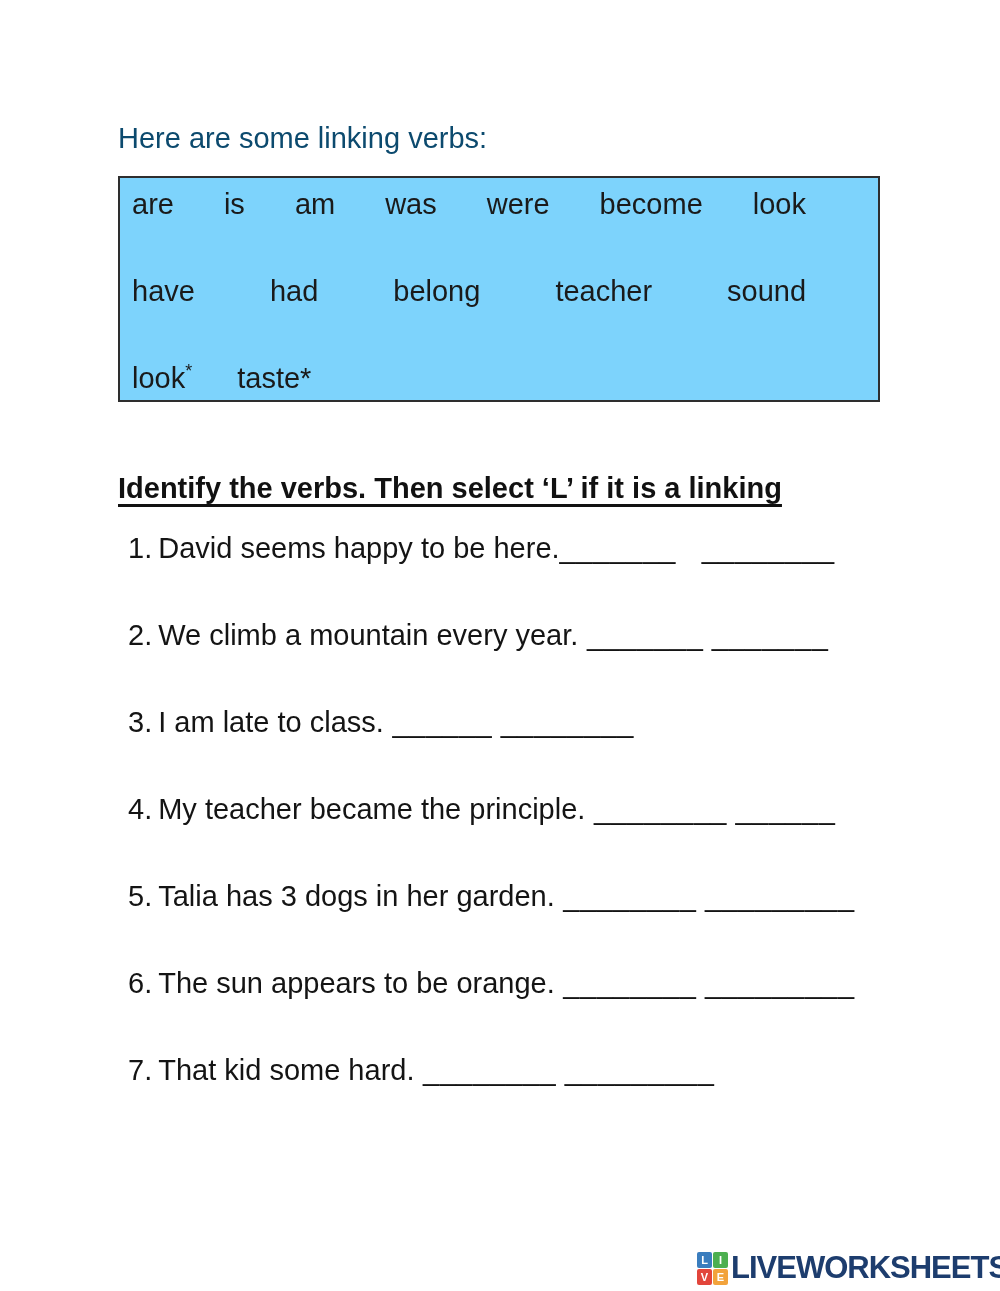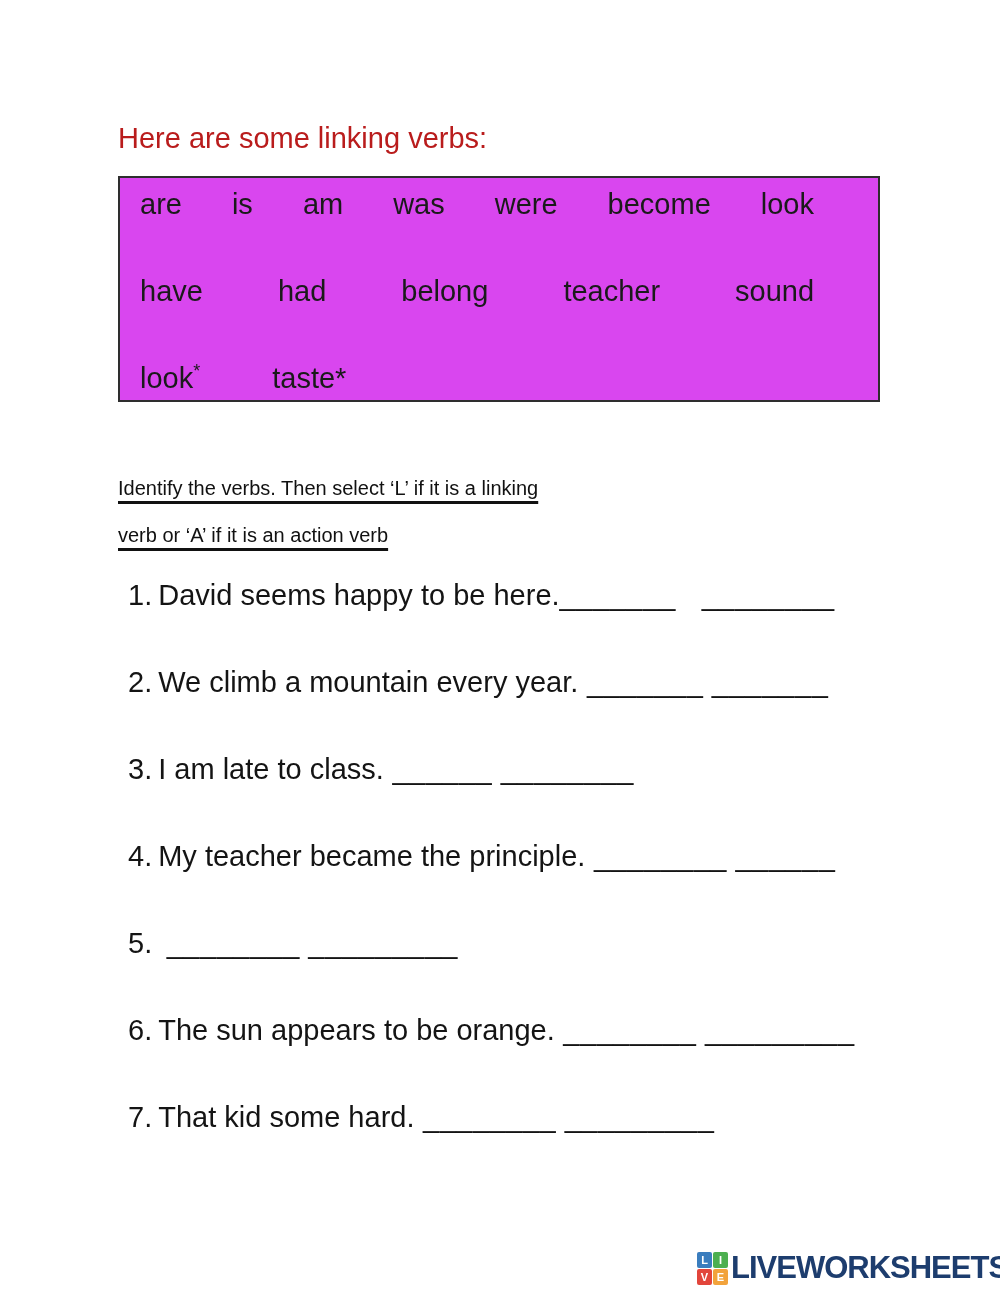--- a/index.html
+++ b/index.html
@@ -15,47 +15,47 @@
   .content {
     position: absolute;
     left: 118px;
     top: 120px;
     width: 762px;
   }
   .intro {
     font-size: 29px;
     font-weight: 400;
     line-height: 36px;
-    color: #b91c1c;
+    color: #0c4a6e;
   }
   .verb-box {
     margin-top: 20px;
     border: 2px solid #2e2e2e;
-    padding: 10px 12px 6px 20px;
-    background: #d946ef;
+    padding: 10px 12px 6px 12px;
+    background: #7dd3fc;
   }
   .verb-row {
     display: flex;
     align-items: baseline;
     font-size: 29px;
     line-height: 32px;
     color: #1a1a1a;
   }
   .verb-row.r1 { gap: 50px; margin-bottom: 55px; }
   .verb-row.r2 { gap: 75px; margin-bottom: 55px; }
-  .verb-row.r3 { gap: 72px; }
+  .verb-row.r3 { gap: 45px; }
   .verb-row sup {
     font-size: 0.62em;
     vertical-align: super;
     line-height: 0;
   }
   .instructions {
     margin-top: 63px;
-    font-size: 20px;
-    font-weight: 400;
+    font-size: 29px;
+    font-weight: 700;
     line-height: 47px;
     color: #111111;
   }
   .instructions .ins-line {
     display: inline-block;
     text-decoration: underline;
     text-decoration-thickness: 2.5px;
     text-underline-offset: 6px;
   }
   .questions {
@@ -129,38 +129,37 @@
       <span>sound</span>
     </div>
     <div class="verb-row r3">
       <span><span>look</span><sup>*</sup></span>
       <span>taste*</span>
     </div>
   </div>
 
   <div class="instructions">
     <span class="ins-line">Identify the verbs. Then select ‘L’ if it is a linking</span><br>
-    <span class="ins-line">verb or ‘A’ if it is an action verb</span>
   </div>
 
   <ol class="questions">
     <li class="question-row">
       <span class="q-num">1.</span><span class="q-text">David seems happy to be here.</span><span class="q-blanks">_______   ________</span>
     </li>
     <li class="question-row">
       <span class="q-num">2.</span><span class="q-text">We climb a mountain every year.</span><span class="q-blanks"> _______ _______</span>
     </li>
     <li class="question-row">
       <span class="q-num">3.</span><span class="q-text">I am late to class.</span><span class="q-blanks"> ______ ________</span>
     </li>
     <li class="question-row">
       <span class="q-num">4.</span><span class="q-text">My teacher became the principle.</span><span class="q-blanks"> ________ ______</span>
     </li>
     <li class="question-row">
-      <span class="q-num">5.</span><span class="q-blanks"> ________ _________</span>
+      <span class="q-num">5.</span><span class="q-text">Talia has 3 dogs in her garden.</span><span class="q-blanks"> ________ _________</span>
     </li>
     <li class="question-row">
       <span class="q-num">6.</span><span class="q-text">The sun appears to be orange.</span><span class="q-blanks"> ________ _________</span>
     </li>
     <li class="question-row">
       <span class="q-num">7.</span><span class="q-text">That kid some hard.</span><span class="q-blanks"> ________ _________</span>
     </li>
   </ol>
 
 </div>

